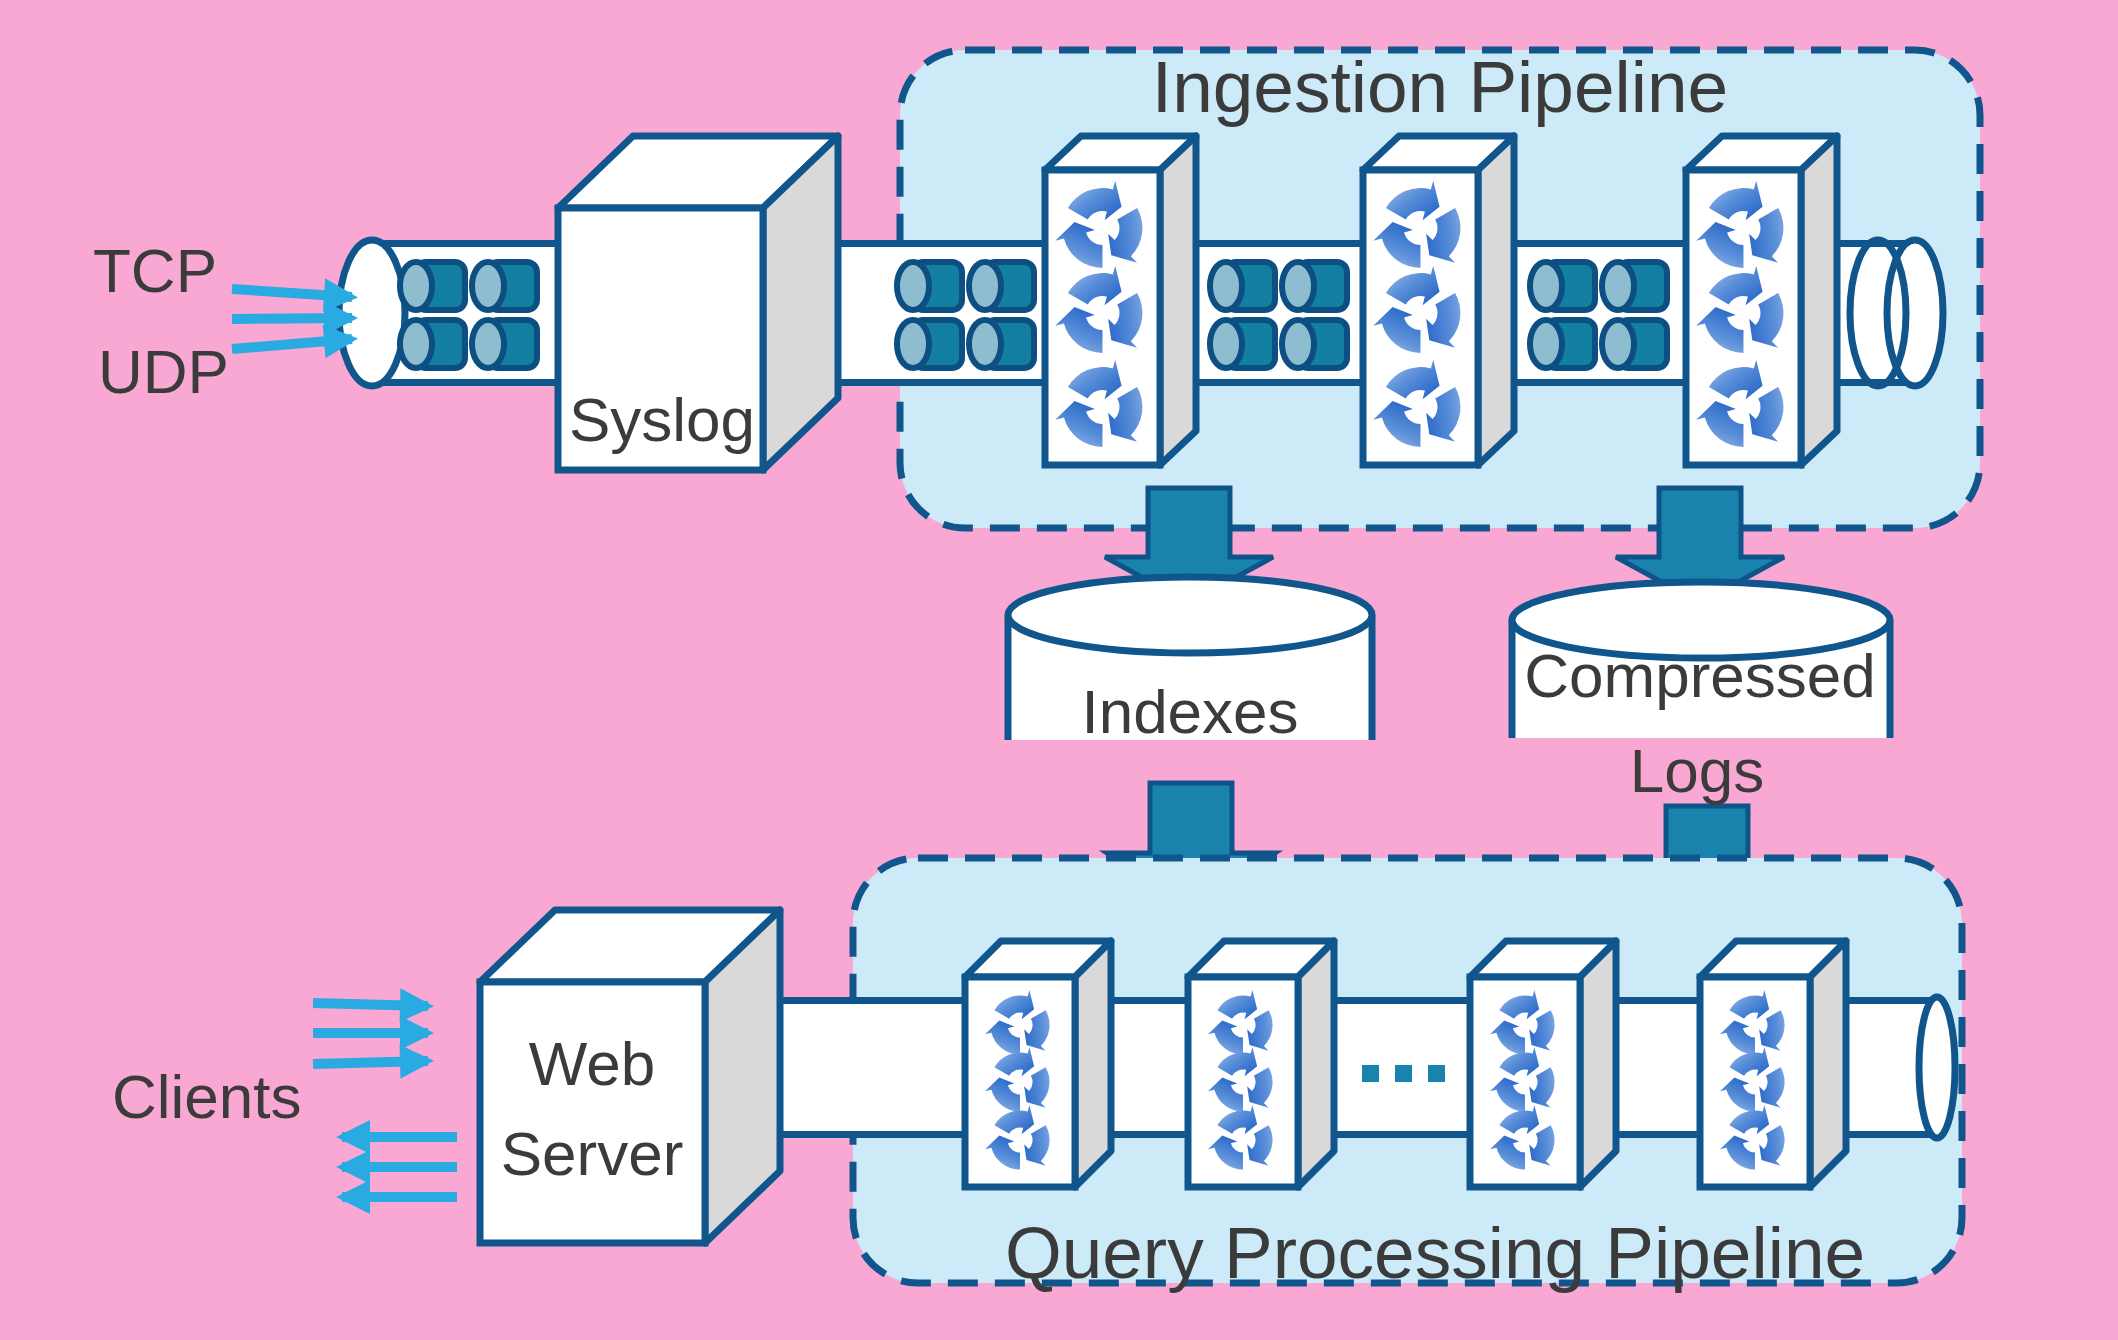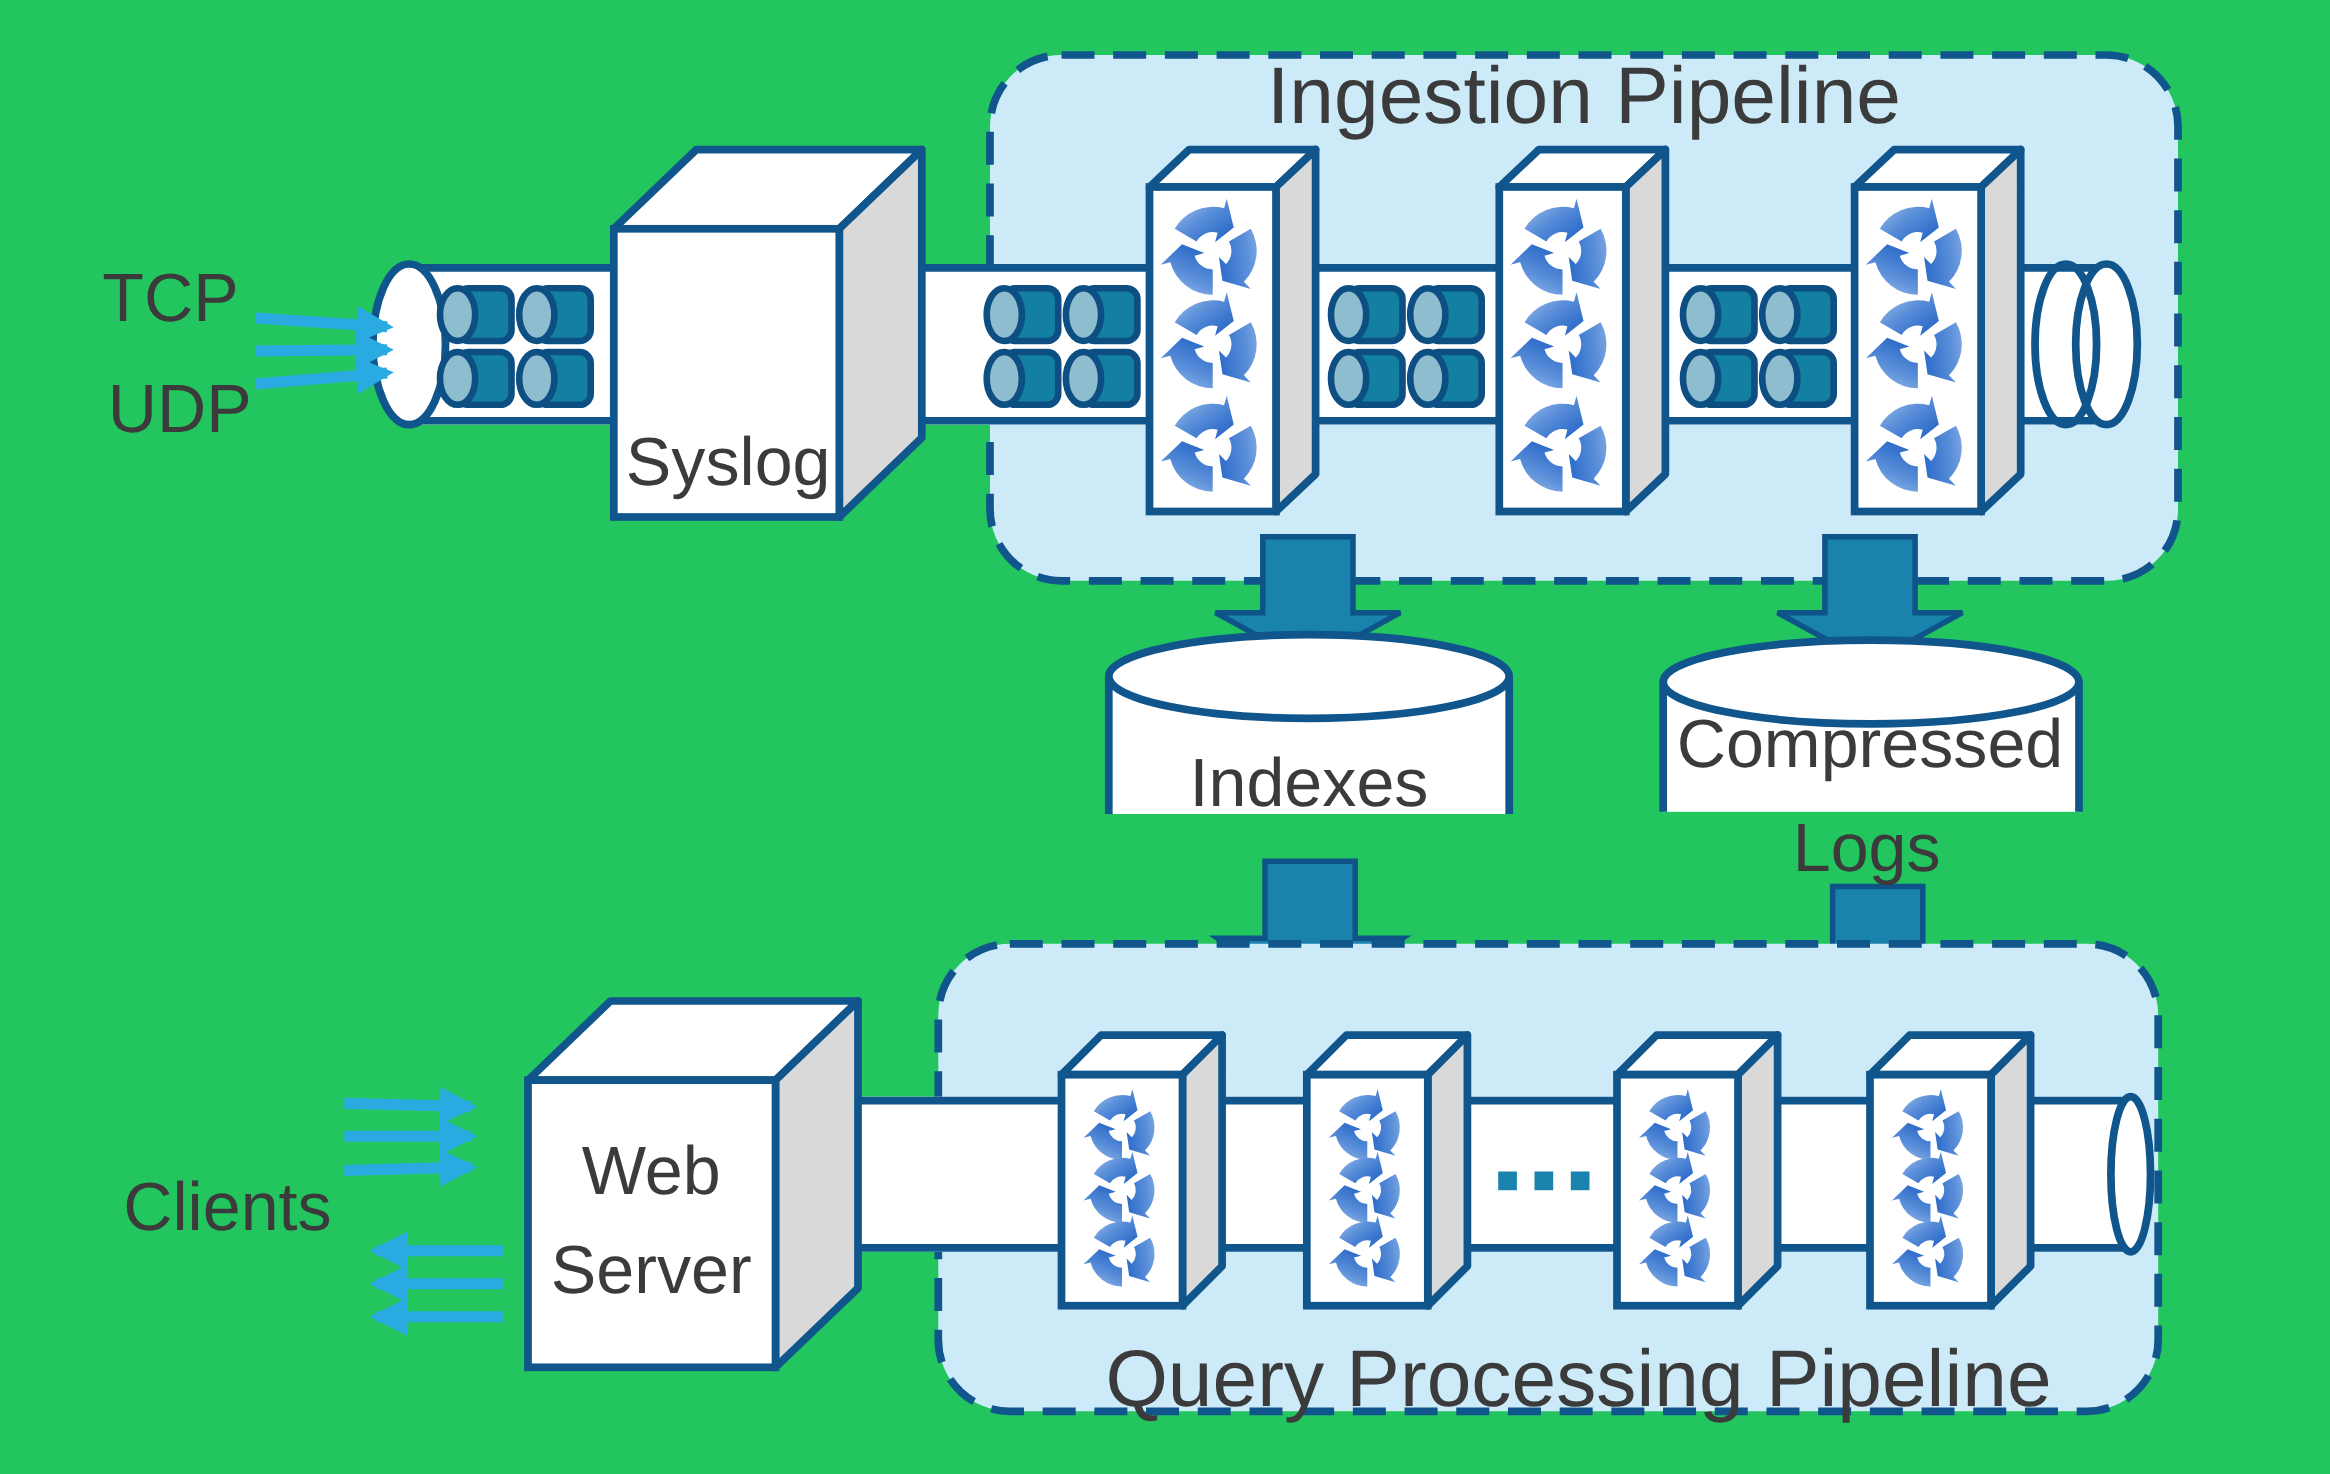--- a/index.html
+++ b/index.html
@@ -1,16 +1,16 @@
 <!DOCTYPE html>
 <html><head>
 <meta charset="utf-8">
 <style>
   html,body { margin:0; padding:0; background:#ffffff; }
-  .stage { width:2118px; height:1340px; position:relative; overflow:hidden; background:#22c55e; }
+  .stage { width:2118px; height:1340px; position:relative; overflow:hidden; background:#f9a8d4; }
   svg text { font-family:"Liberation Sans", sans-serif; fill:#3B3B3B; }
   .title-text { font-size:73px; }
   .label-text { font-size:62px; }
 </style>
 </head>
 <body>
 
 <div class="stage">
 <svg width="2118" height="1340" viewBox="0 0 2118 1340" xmlns="http://www.w3.org/2000/svg">
 

